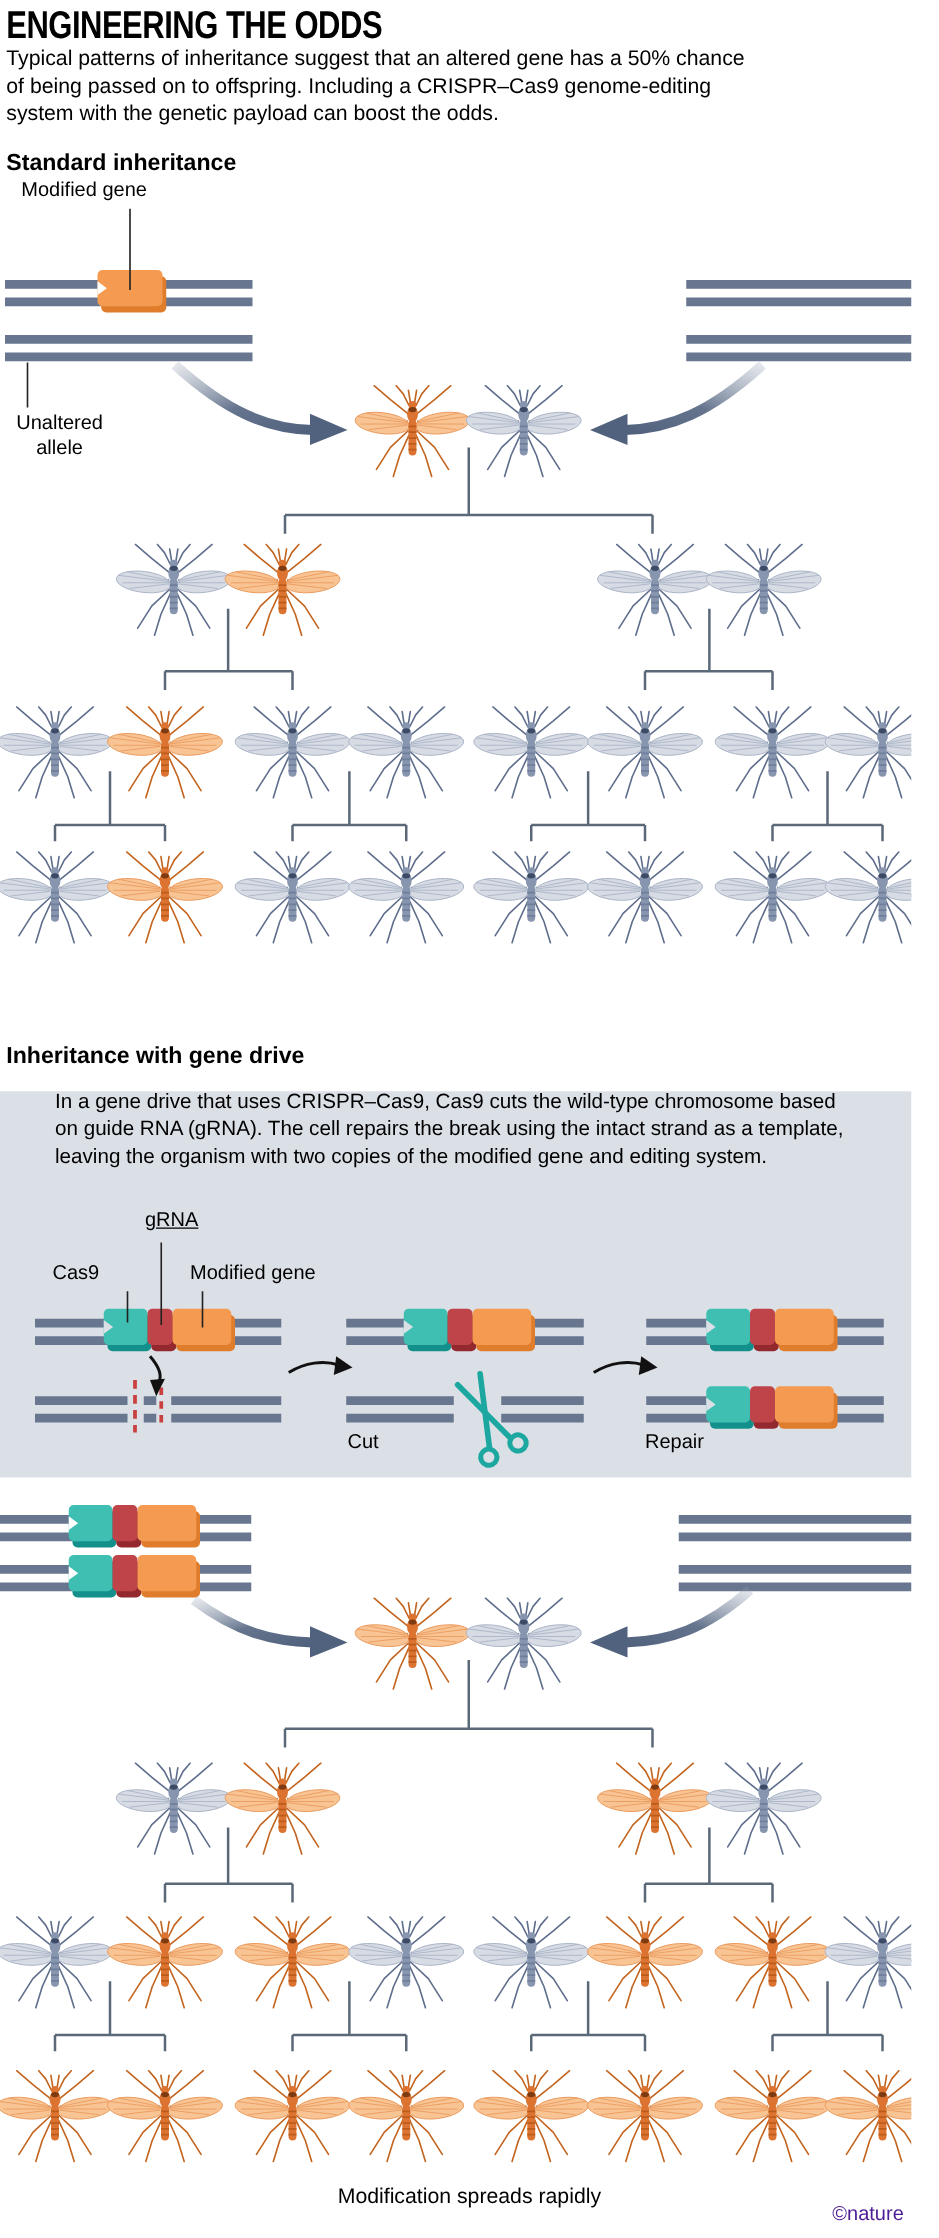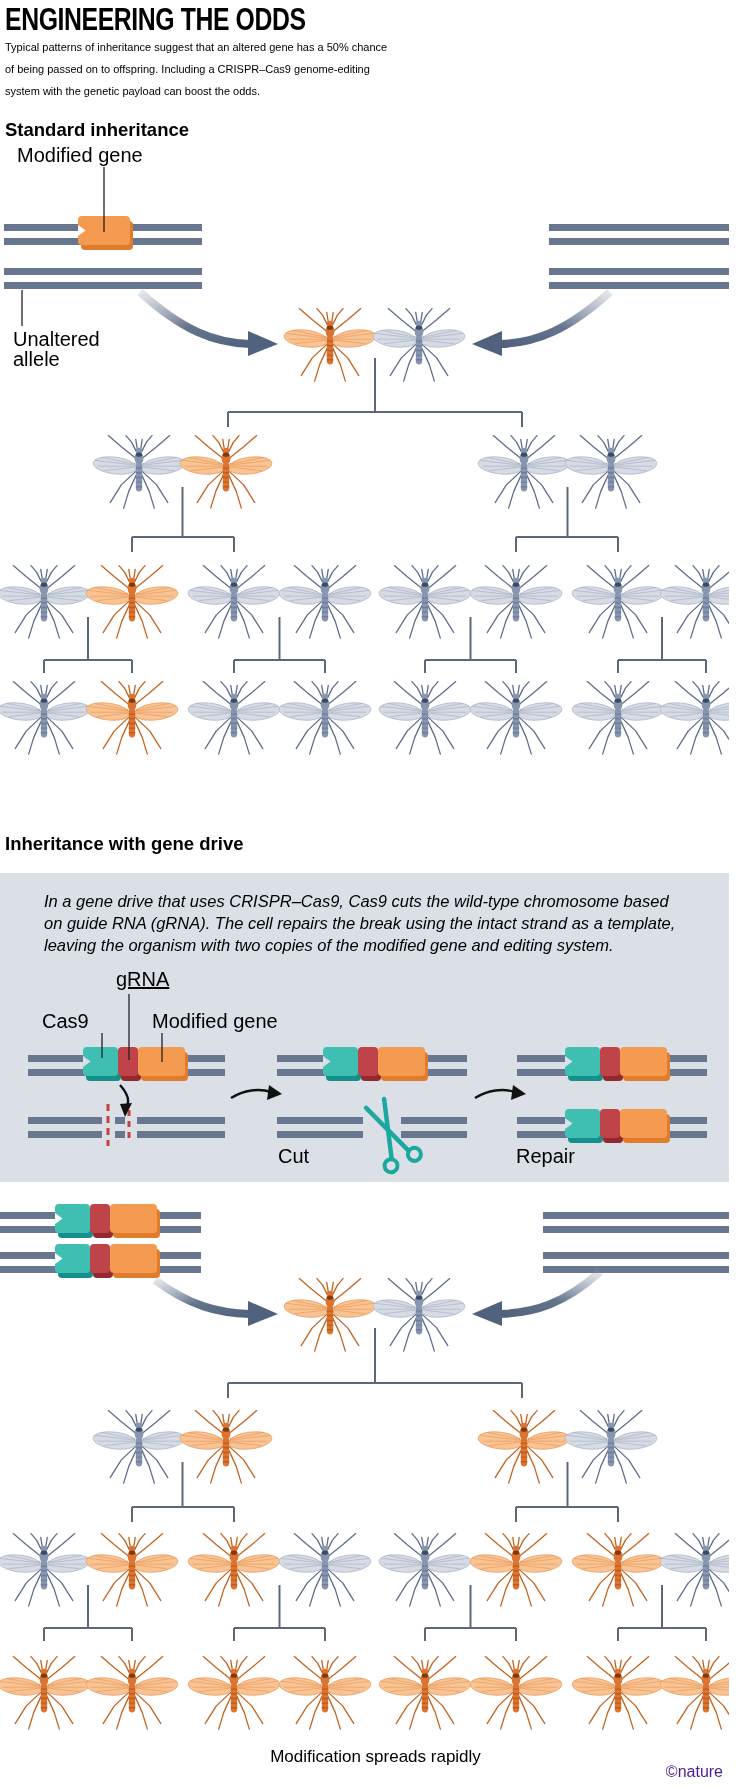--- a/index.html
+++ b/index.html
@@ -2,28 +2,28 @@
 <html style="--wild-body: #8795af; --wild-wing: #d6dbe4; --mod-body: #dc7330; --mod-wing: #f9c494;"><head>
 <meta charset="utf-8">
 <style>
   html,body{margin:0;padding:0;background:#fff;}
   #page{position:relative;width:729px;height:1790px;background:#fff;overflow:hidden;
         font-family:"Liberation Sans","DejaVu Sans",sans-serif;color:#000;}
   #fig{position:absolute;left:0;top:0;}
   .abs{position:absolute;}
   .title{left:5px;top:2px;font-size:31px;font-weight:700;letter-spacing:-0.5px;
          transform:scaleX(.8);transform-origin:left top;white-space:nowrap;}
-  .intro{left:5px;top:36px;width:640px;font-size:11px;line-height:22px;white-space:pre-line;}
+  .intro{left:5px;top:36px;width:640px;font-size:17px;line-height:22px;white-space:pre-line;}
   .h2{font-size:18.5px;font-weight:700;white-space:nowrap;}
   .h2.s1{left:5px;top:119px;}
   .h2.s2{left:5px;top:833px;}
-  .lbl{font-size:20px;white-space:pre-line;}
+  .lbl{font-size:16px;white-space:pre-line;}
   .modgene1{left:17px;top:144px;}
-  .unaltered{left:13px;top:329px;line-height:20px;}
-  .panel-text{left:44px;top:890px;width:690px;font-size:16.5px;line-height:22px;white-space:pre-line;font-style:italic;}
+  .unaltered{left:13px;top:329px;line-height:20px;text-align:center;}
+  .panel-text{left:44px;top:870px;width:690px;font-size:16.5px;line-height:22px;white-space:pre-line;}
   .grna{left:116px;top:968px;text-decoration:underline;}
   .cas9{left:42px;top:1010px;}
   .modgene2{left:152px;top:1010px;}
   .cut{left:278px;top:1145px;}
   .repair{left:516px;top:1145px;}
   .caption{left:0;top:0;width:751px;text-align:center;font-size:17px;}
   .cap1{top:778px;}
   .cap2{top:1747px;}
   .credit{right:6px;top:1763px;position:absolute;font-size:16px;color:#4c1d95;}
   

